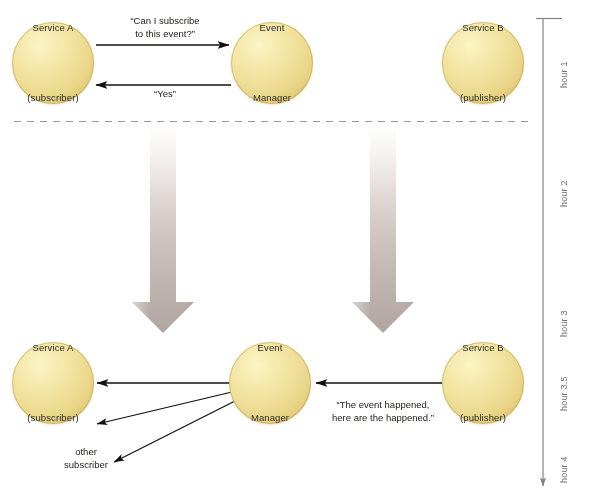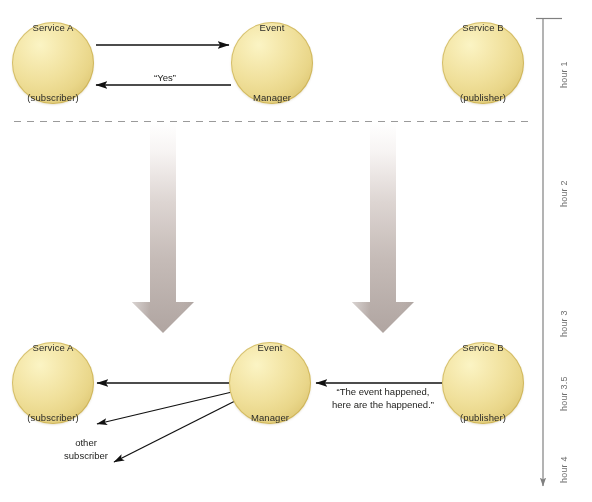--- a/index.html
+++ b/index.html
@@ -131,46 +131,50 @@
   <div class="node" style="left:231px;top:22px;">
     <span>Event</span>
     <span>Manager</span>
   </div>
 
   <div class="node" style="left:442px;top:22px;">
     <span>Service B</span>
     <span>(publisher)</span>
   </div>
 
+  <div class="lbl" style="left:112px;top:15px;width:106px;">
+    <span>“Can I subscribe</span><br>
+    <span>to this event?”</span>
+  </div>
 
-  <div class="lbl" style="left:130px;top:72px;width:70px;">
+  <div class="lbl" style="left:130px;top:88px;width:70px;">
     <span>“Yes”</span>
   </div>
 
   <div class="node" style="left:12px;top:342px;">
     <span>Service A</span>
     <span>(subscriber)</span>
   </div>
 
   <div class="node" style="left:229px;top:342px;">
     <span>Event</span>
     <span>Manager</span>
   </div>
 
   <div class="node" style="left:442px;top:342px;">
     <span>Service B</span>
     <span>(publisher)</span>
   </div>
 
-  <div class="lbl" style="left:321px;top:386px;width:124px;">
+  <div class="lbl" style="left:321px;top:399px;width:124px;">
     <span>“The event happened,</span><br>
     <span>here are the happened.”</span>
   </div>
 
-  <div class="lbl" style="left:43px;top:437px;width:86px;">
+  <div class="lbl" style="left:43px;top:446px;width:86px;">
     <span>other</span><br>
     <span>subscriber</span>
   </div>
 
   <div class="hour" style="left:559px;top:88px;">hour 1</div>
   <div class="hour" style="left:559px;top:207px;">hour 2</div>
   <div class="hour" style="left:559px;top:337px;">hour 3</div>
   <div class="hour" style="left:559px;top:411px;">hour 3.5</div>
   <div class="hour" style="left:559px;top:483px;">hour 4</div>
 

